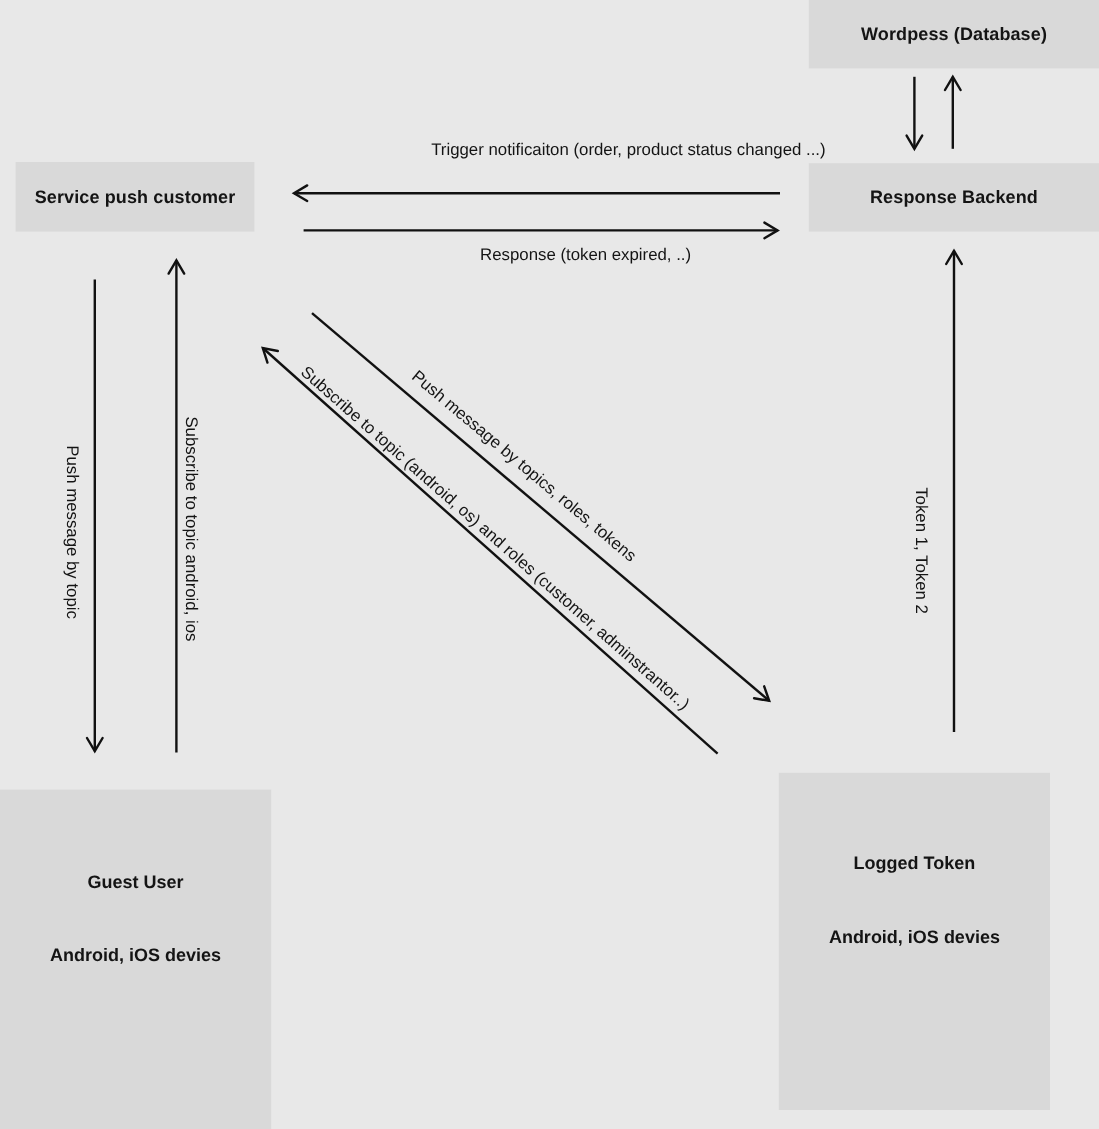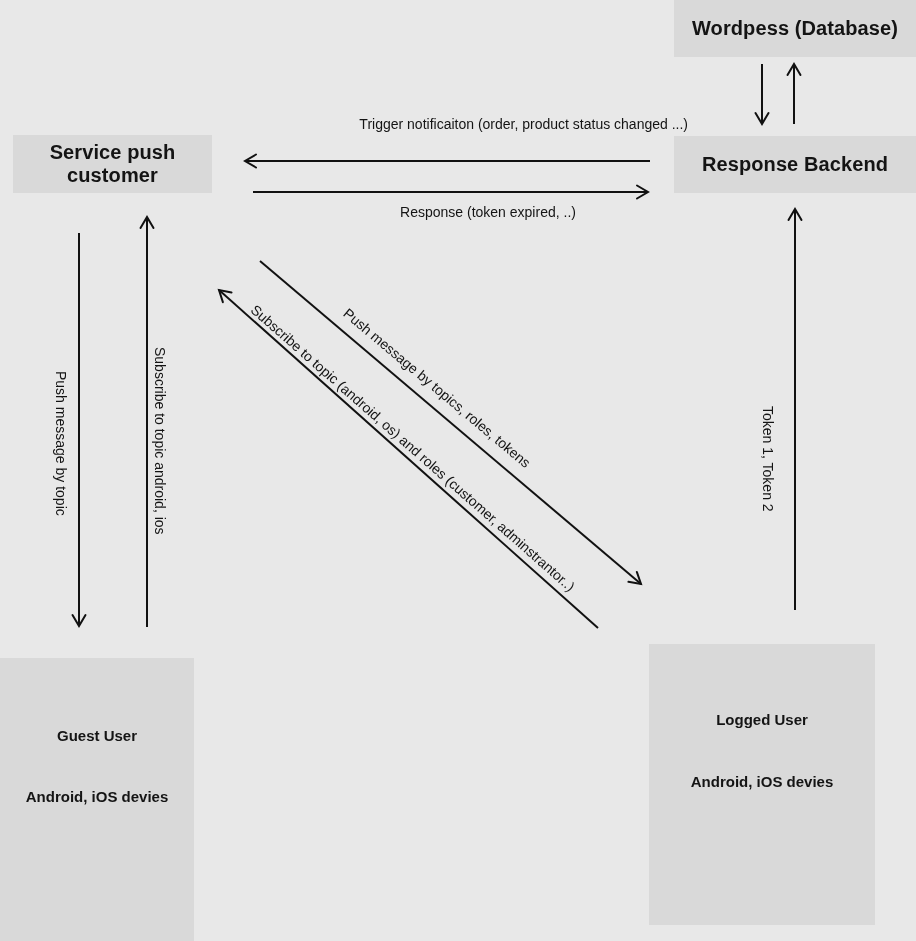--- a/index.html
+++ b/index.html
@@ -40,30 +40,30 @@
   }
 
   .node {
     position: absolute;
     background: var(--node-fill);
     display: flex;
     align-items: center;
     justify-content: center;
   }
   .node-label {
-    font-size: 20px;
+    font-size: 15px;
     font-weight: 700;
     color: var(--text);
     text-align: center;
     letter-spacing: 0.1px;
   }
   .node-db      { left: 674px; top: 0;     width: 242px; height: 57px; }
   .node-backend { left: 674px; top: 136px; width: 242px; height: 57px; }
   .node-provider{ left: 13px;  top: 135px; width: 199px; height: 58px; }
-  .node-guest   { left: 0;     top: 658px; width: 194px; height: 283px; display: block; }
+  .node-guest   { left: 0;     top: 658px; width: 226px; height: 283px; display: block; }
   .node-logged  { left: 649px; top: 644px; width: 226px; height: 281px; display: block; }
 
   .device-title, .device-sub {
     position: absolute;
     width: 100%;
     text-align: center;
     font-size: 15px;
     font-weight: 700;
     color: var(--text);
   }
@@ -147,21 +147,21 @@
   <div class="node node-provider">
     <span class="node-label">Service push customer</span>
   </div>
 
   <div class="node node-guest">
     <div class="device-title">Guest User</div>
     <div class="device-sub">Android, iOS devies</div>
   </div>
 
   <div class="node node-logged">
-    <div class="device-title">Logged User</div>
+    <div class="device-title">Logged Token</div>
     <div class="device-sub">Android, iOS devies</div>
   </div>
 
   <div class="edge-label label-trigger">Trigger notificaiton (order, product status changed ...)</div>
 
   <div class="edge-label label-response">Response (token expired, ..)</div>
 
   <div class="edge-label-vertical label-push-topic">Push message by topic</div>
 
   <div class="edge-label-vertical label-subscribe">Subscribe to topic android, ios</div>

